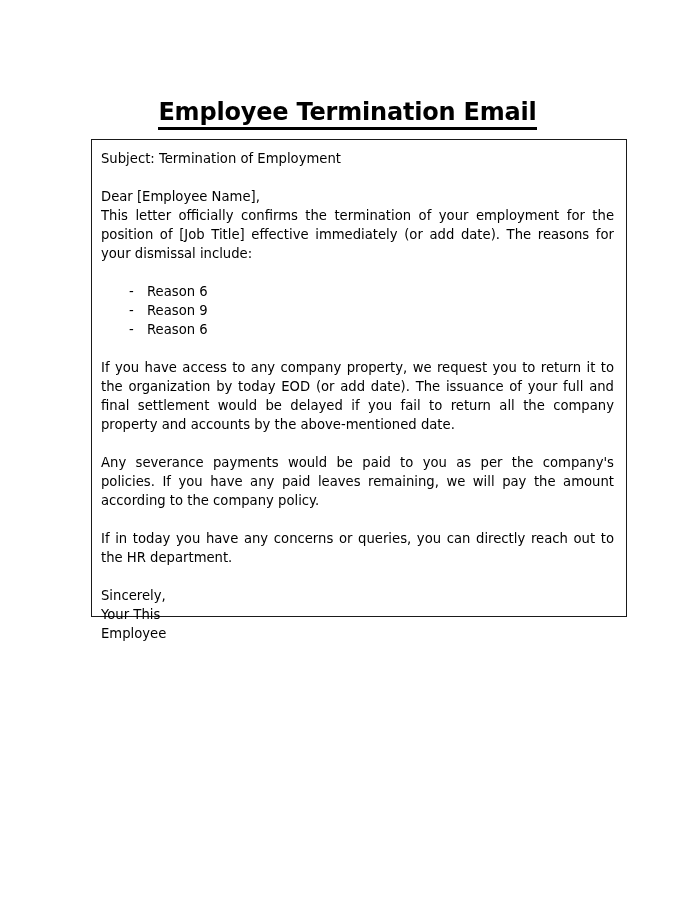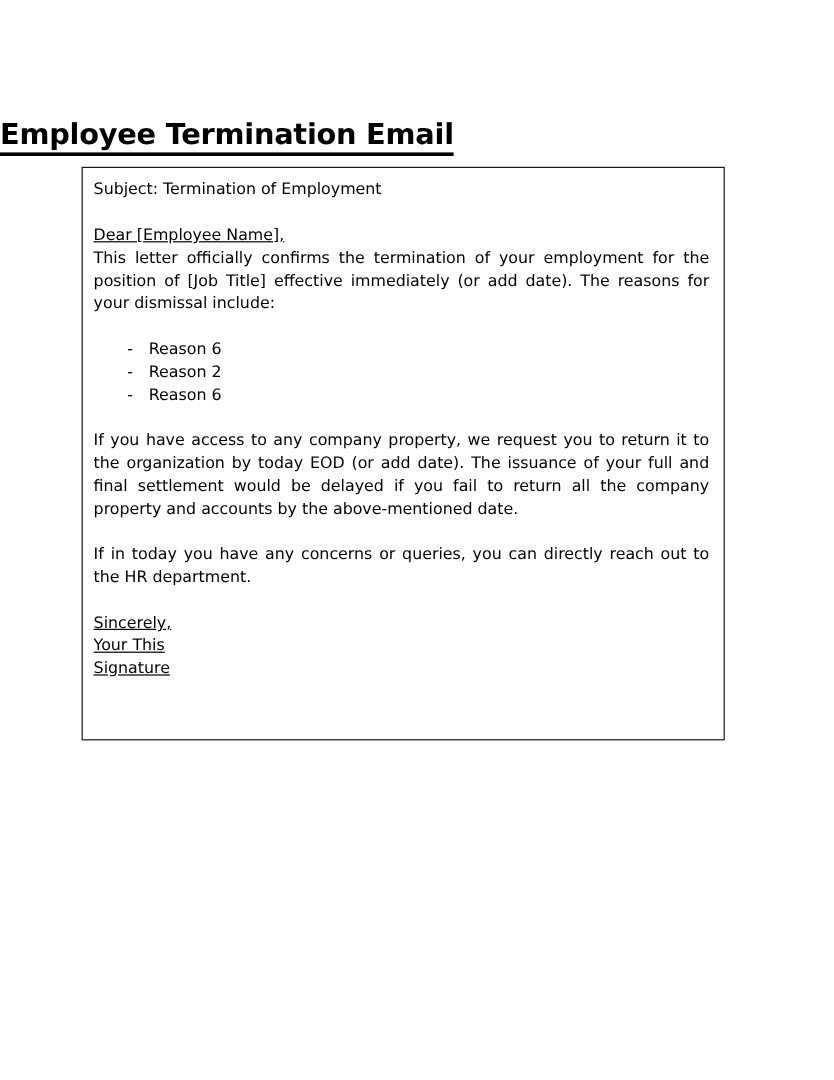--- a/index.html
+++ b/index.html
@@ -21,36 +21,36 @@
     inset: 0;
     background: #ffffff;
   }
 
   
   .doc-title {
     position: absolute;
     top: 82px;
     left: 0;
     width: 695px;
-    text-align: left;
+    text-align: center;
     font-size: 24px;
     font-weight: bold;
     letter-spacing: -0.2px;
     line-height: 28px;
   }
   .doc-title span.title-text {
     border-bottom: 3px solid #000000;
     padding-bottom: 1px;
     display: inline-block;
   }
 
   
   .letter-box {
     position: absolute;
-    left: 68px;
+    left: 91px;
     top: 139px;
     width: 536px;
     height: 478px;
     box-sizing: border-box;
     border: 1.4px solid #1a1a1a;
     background: #ffffff;
     padding: 9px 12px 0 9px;
   }
 
   .letter-body {
@@ -65,21 +65,20 @@
   }
   .para.last-block {
     margin-bottom: 6px;
   }
   .para.no-justify {
     text-align: left;
   }
 
   .line {
     display: block;
-    text-decoration: underline;
   }
 
   
   .reason-list {
     list-style: none;
     margin: 0 0 19px 0;
     padding: 0;
   }
   .reason-list li {
     display: block;
@@ -116,35 +115,36 @@
         <span>This letter officially confirms the termination of your employment for the position of [Job Title] effective immediately (or add date). The reasons for your dismissal include:</span>
       </p>
 
       <ul class="reason-list">
         <li>
           <span class="dash">-</span>
           <span>Reason 6</span>
         </li>
         <li>
           <span class="dash">-</span>
-          <span>Reason 2</span>
+          <span>Reason 9</span>
         </li>
         <li>
           <span class="dash">-</span>
           <span>Reason 6</span>
         </li>
       </ul>
 
       <p class="para">If you have access to any company property, we request you to return it to the organization by today EOD (or add date). The issuance of your full and final settlement would be delayed if you fail to return all the company property and accounts by the above-mentioned date.</p>
 
+      <p class="para">Any severance payments would be paid to you as per the company's policies. If you have any paid leaves remaining, we will pay the amount according to the company policy.</p>
 
       <p class="para">If in today you have any concerns or queries, you can directly reach out to the HR department.</p>
 
       <p class="para last-block sign-block">
         <span class="line">Sincerely,</span>
         <span class="line">Your This</span>
-        <span class="line">Signature</span>
+        <span class="line">Employee</span>
       </p>
 
     </div>
   </div>
 
 </div>
 
 </body></html>

